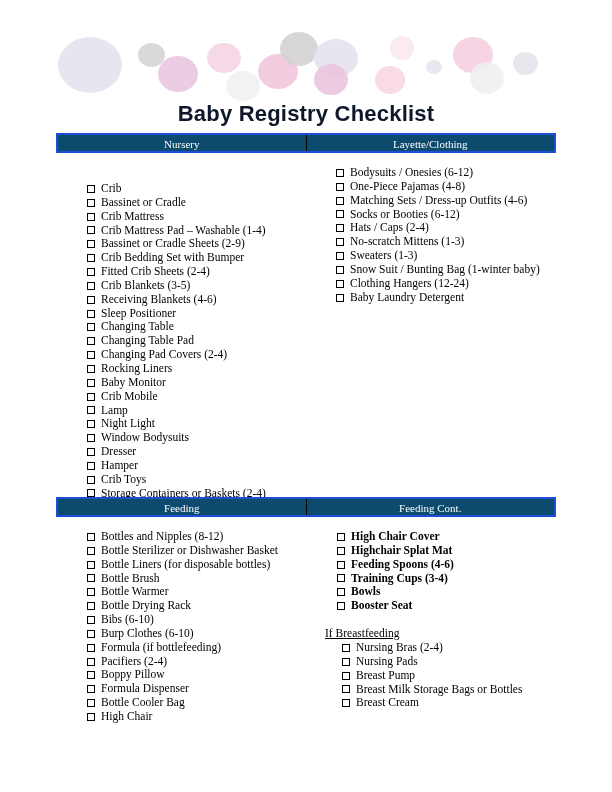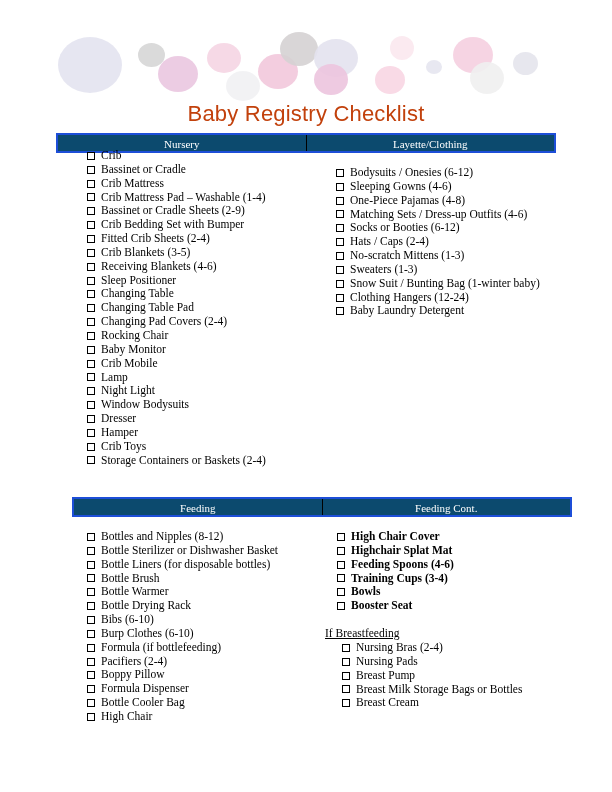--- a/index.html
+++ b/index.html
@@ -1,19 +1,19 @@
 <!DOCTYPE html>
 <html><head>
 <meta charset="utf-8">
 <style>
   html,body{margin:0;padding:0;background:#fff;}
   body{width:612px;height:792px;position:relative;overflow:hidden;font-family:"Liberation Serif","DejaVu Serif",serif;color:#000;}
   .bubbles{position:absolute;left:0;top:0;width:612px;height:100px;}
   .bubble{position:absolute;border-radius:50%;}
-  .title{position:absolute;left:0;top:101px;width:612px;text-align:center;font-family:"Liberation Sans","DejaVu Sans",sans-serif;font-weight:normal;font-size:22px;color:#c2410c;letter-spacing:0.2px;}
+  .title{position:absolute;left:0;top:101px;width:612px;text-align:center;font-family:"Liberation Sans","DejaVu Sans",sans-serif;font-weight:bold;font-size:22px;color:#0f172a;letter-spacing:0.2px;}
   .hdr{position:absolute;left:56px;width:500px;height:20px;background:#0c4a6e;border:2px solid #1d4ed8;display:flex;box-sizing:border-box;}
   .hdr .cell{flex:1;text-align:center;color:#fff;font-size:11px;line-height:18px;}
   .hdr .cell + .cell{border-left:1px solid #000;}
   .list{position:absolute;margin:0;padding:0;list-style:none;font-size:11.5px;line-height:13.85px;}
   .list li{white-space:nowrap;display:flex;align-items:center;}
   .box{display:inline-block;width:6px;height:6px;border:1px solid #000;margin-right:6px;flex:none;}
   .sub{white-space:nowrap;font-size:11.5px;line-height:13.85px;}
 </style>
 </head>
 <body>
@@ -36,21 +36,21 @@
     <div class="bubble" style="left: 513px; top: 52px; width: 25px; height: 23px; background: rgb(228, 228, 236); opacity: 0.9;"></div>
   </div>
 
 <div class="title">Baby Registry Checklist</div>
 
 <div class="hdr" style="top:133px;">
   <div class="cell">Nursery</div>
   <div class="cell">Layette/Clothing</div>
 </div>
 
-<ul class="list" style="left:87px;top:149px;">
+<ul class="list" style="left:87px;top:182px;">
     <li>
       <span class="box"></span>
       <span>Crib</span>
     </li>
     <li>
       <span class="box"></span>
       <span>Bassinet or Cradle</span>
     </li>
     <li>
       <span class="box"></span>
@@ -91,21 +91,21 @@
     <li>
       <span class="box"></span>
       <span>Changing Table Pad</span>
     </li>
     <li>
       <span class="box"></span>
       <span>Changing Pad Covers (2-4)</span>
     </li>
     <li>
       <span class="box"></span>
-      <span>Rocking Chair</span>
+      <span>Rocking Liners</span>
     </li>
     <li>
       <span class="box"></span>
       <span>Baby Monitor</span>
     </li>
     <li>
       <span class="box"></span>
       <span>Crib Mobile</span>
     </li>
     <li>
@@ -137,24 +137,20 @@
       <span>Storage Containers or Baskets (2-4)</span>
     </li>
   </ul>
 <ul class="list" style="left:336px;top:166px;">
     <li>
       <span class="box"></span>
       <span>Bodysuits / Onesies (6-12)</span>
     </li>
     <li>
       <span class="box"></span>
-      <span>Sleeping Gowns (4-6)</span>
-    </li>
-    <li>
-      <span class="box"></span>
       <span>One-Piece Pajamas (4-8)</span>
     </li>
     <li>
       <span class="box"></span>
       <span>Matching Sets / Dress-up Outfits (4-6)</span>
     </li>
     <li>
       <span class="box"></span>
       <span>Socks or Booties (6-12)</span>
     </li>
@@ -177,21 +173,21 @@
     <li>
       <span class="box"></span>
       <span>Clothing Hangers (12-24)</span>
     </li>
     <li>
       <span class="box"></span>
       <span>Baby Laundry Detergent</span>
     </li>
   </ul>
 
-<div class="hdr" style="top:497px;margin-left:16px;">
+<div class="hdr" style="top:497px;">
   <div class="cell">Feeding</div>
   <div class="cell">Feeding Cont.</div>
 </div>
 
 <ul class="list" style="left:87px;top:530px;">
     <li>
       <span class="box"></span>
       <span>Bottles and Nipples (8-12)</span>
     </li>
     <li>

